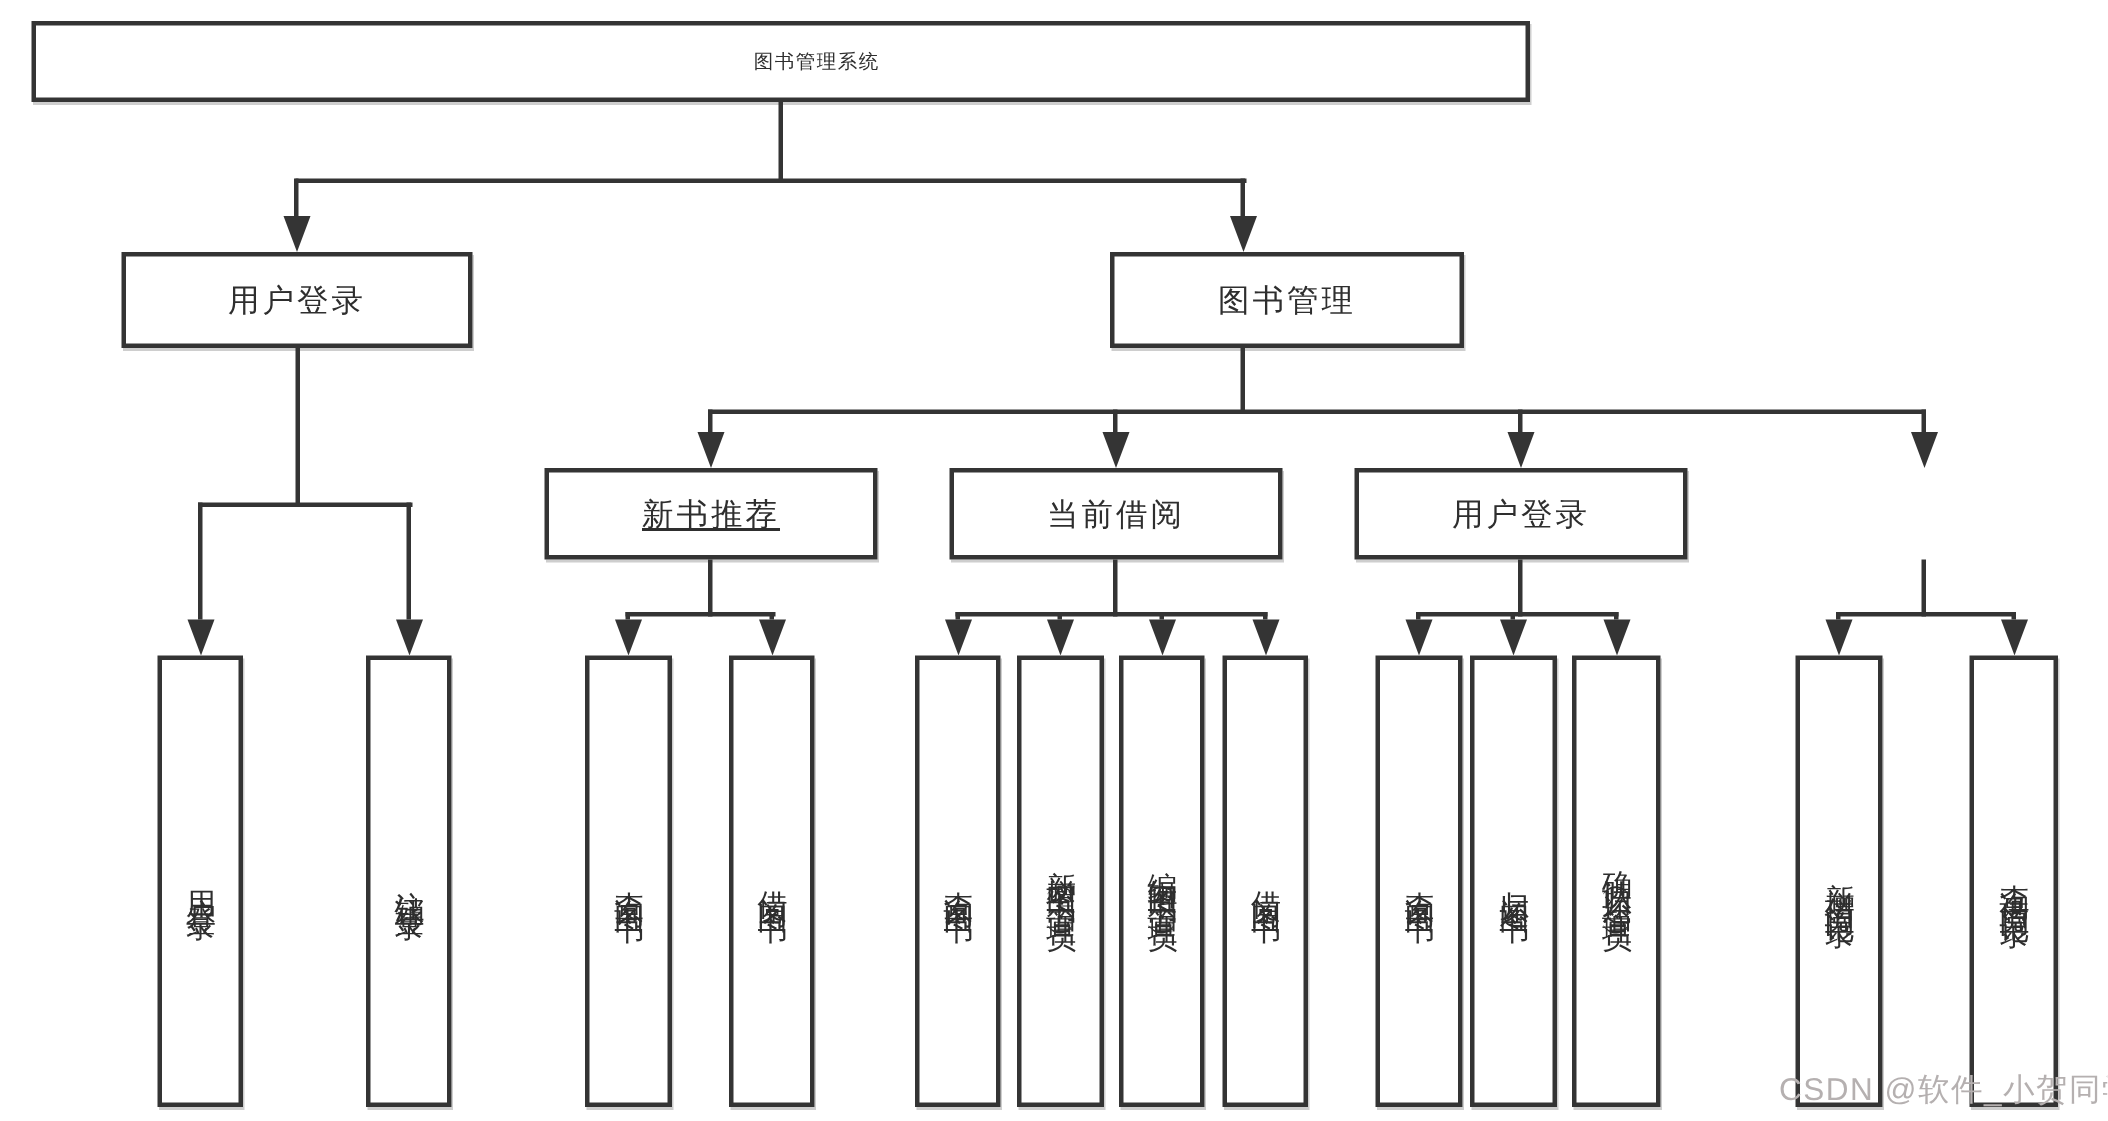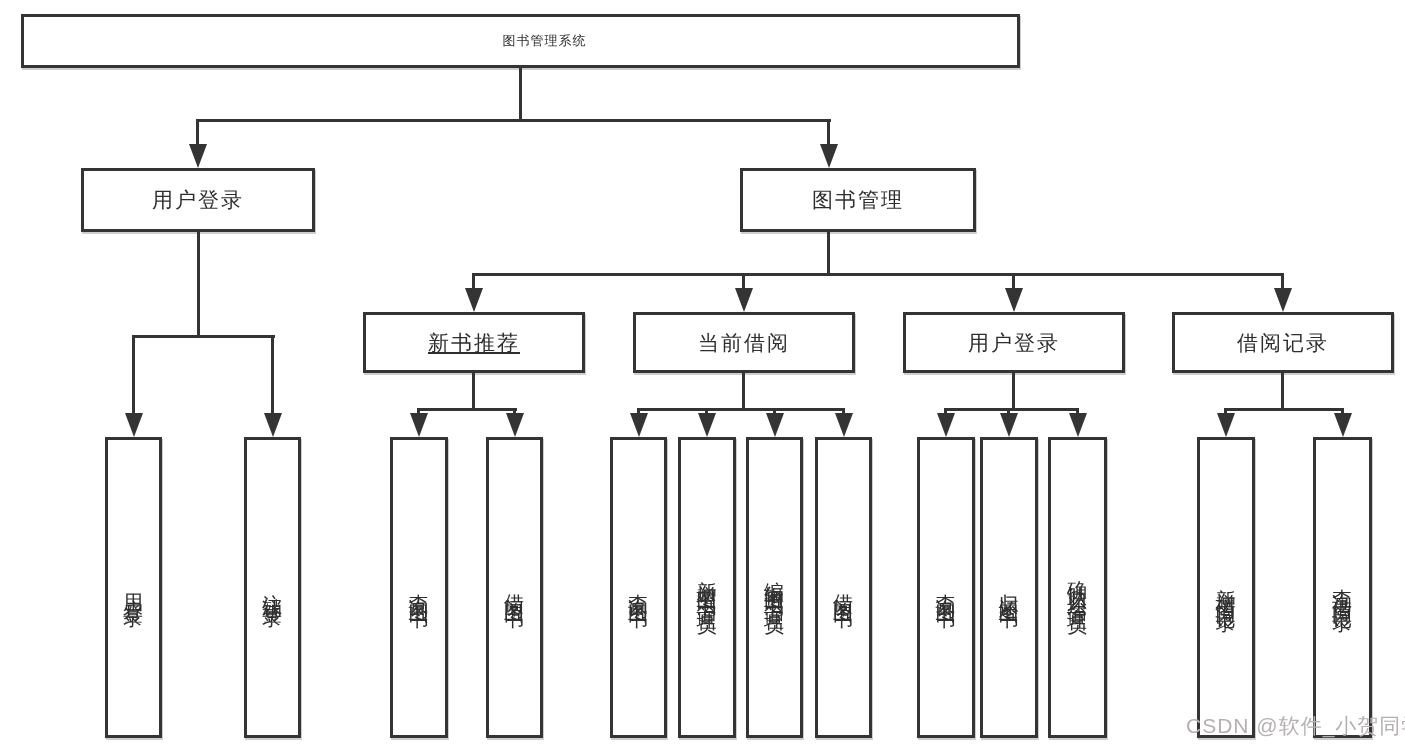--- a/index.html
+++ b/index.html
@@ -67,23 +67,20 @@
 
   <div class="box" style="left:363px;top:312px;width:222px;height:61px;text-decoration:underline;">
     <span class="lbl h-lbl">新书推荐</span>
   </div>
   <div class="box" style="left:633px;top:312px;width:222px;height:61px;">
     <span class="lbl h-lbl">当前借阅</span>
   </div>
   <div class="box" style="left:903px;top:312px;width:222px;height:61px;">
     <span class="lbl h-lbl">用户登录</span>
   </div>
-  <div class="box" style="left:1172px;top:312px;width:222px;height:61px;">
-    <span class="lbl h-lbl">借阅记录</span>
-  </div>
 
   <div class="vstem" style="left:472px;top:373px;height:38px;"></div>
   <div class="hline" style="left:417px;top:408px;width:100px;"></div>
   <div class="drop" style="left:417px;top:408px;height:5px;"></div>
   <div class="drop" style="left:513px;top:408px;height:5px;"></div>
 
   <div class="vstem" style="left:742px;top:373px;height:38px;"></div>
   <div class="hline" style="left:637px;top:408px;width:208px;"></div>
   <div class="drop" style="left:637px;top:408px;height:5px;"></div>
   <div class="drop" style="left:705px;top:408px;height:5px;"></div>

